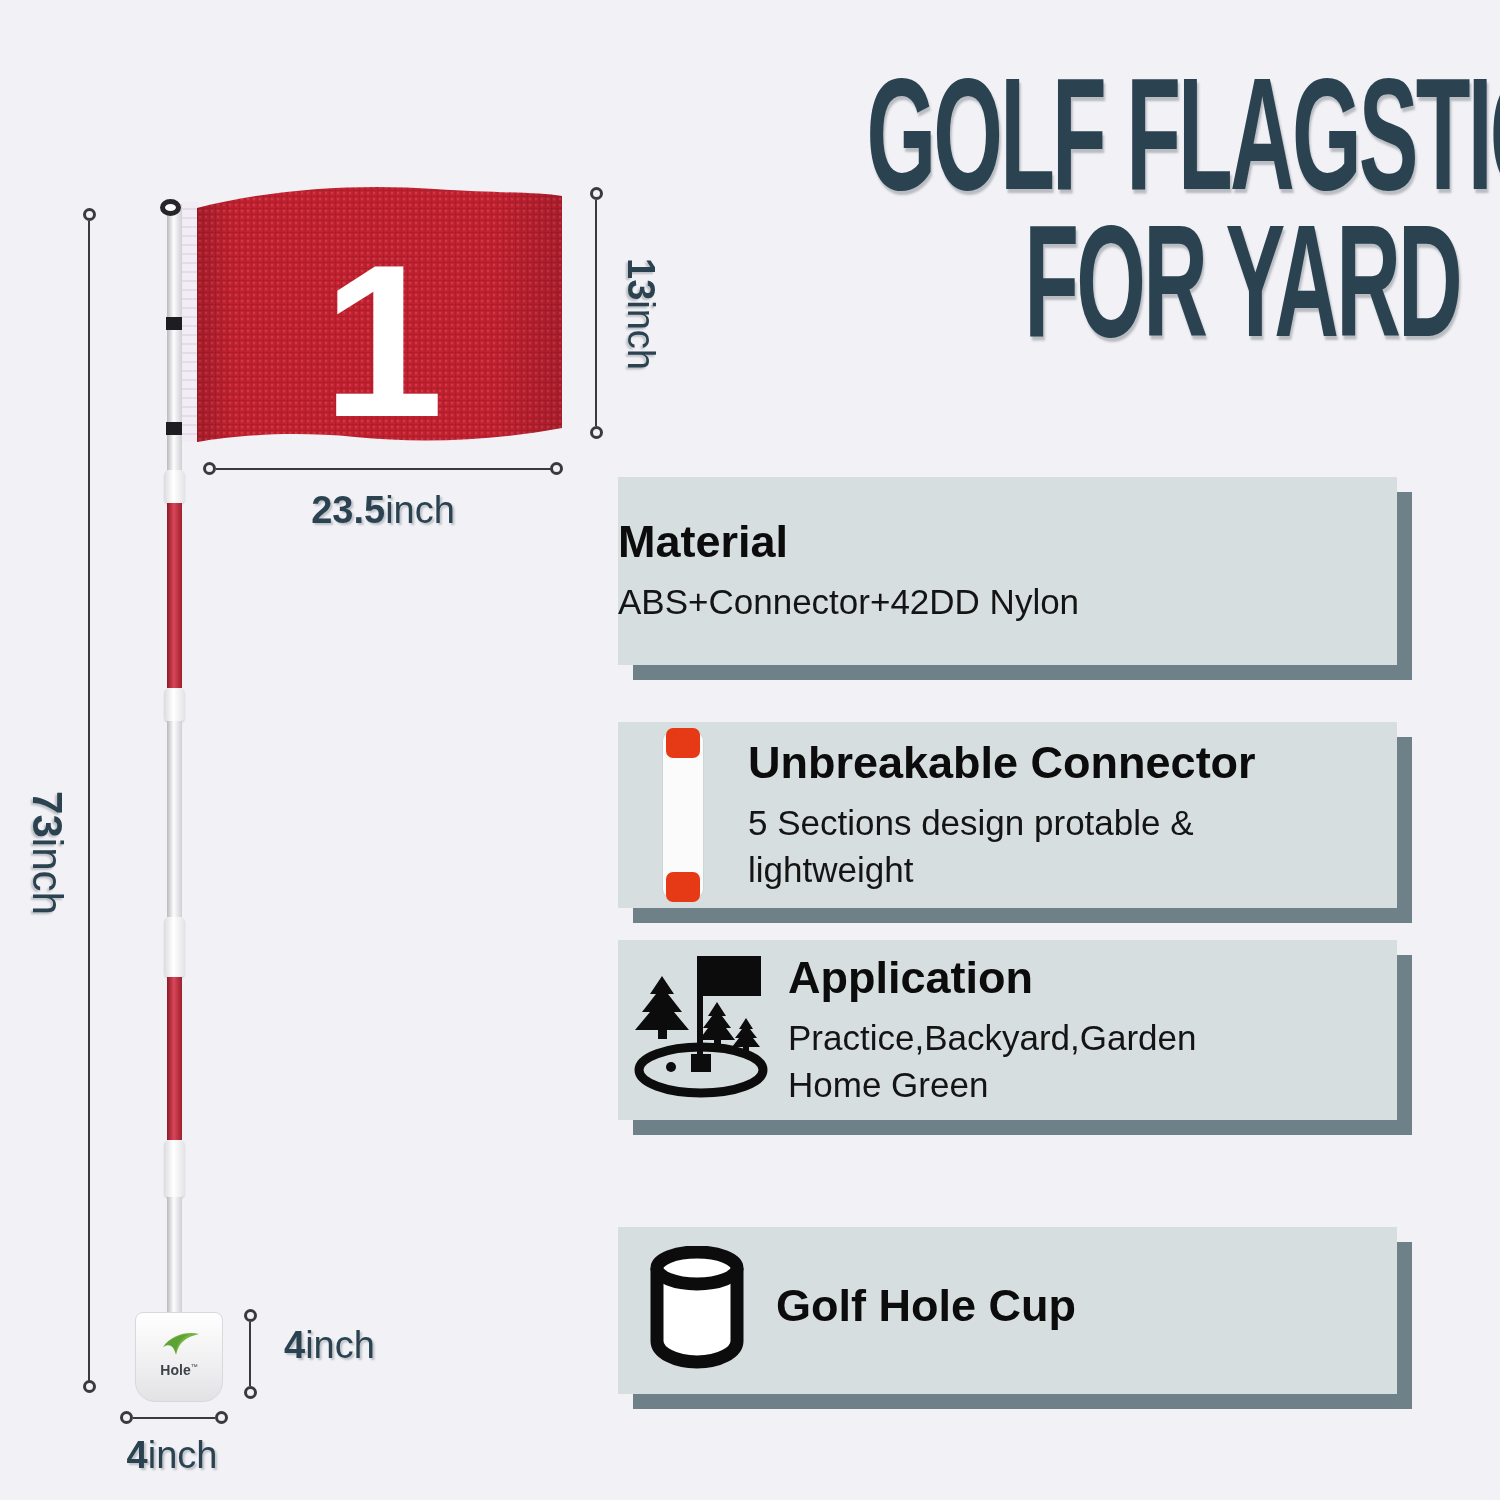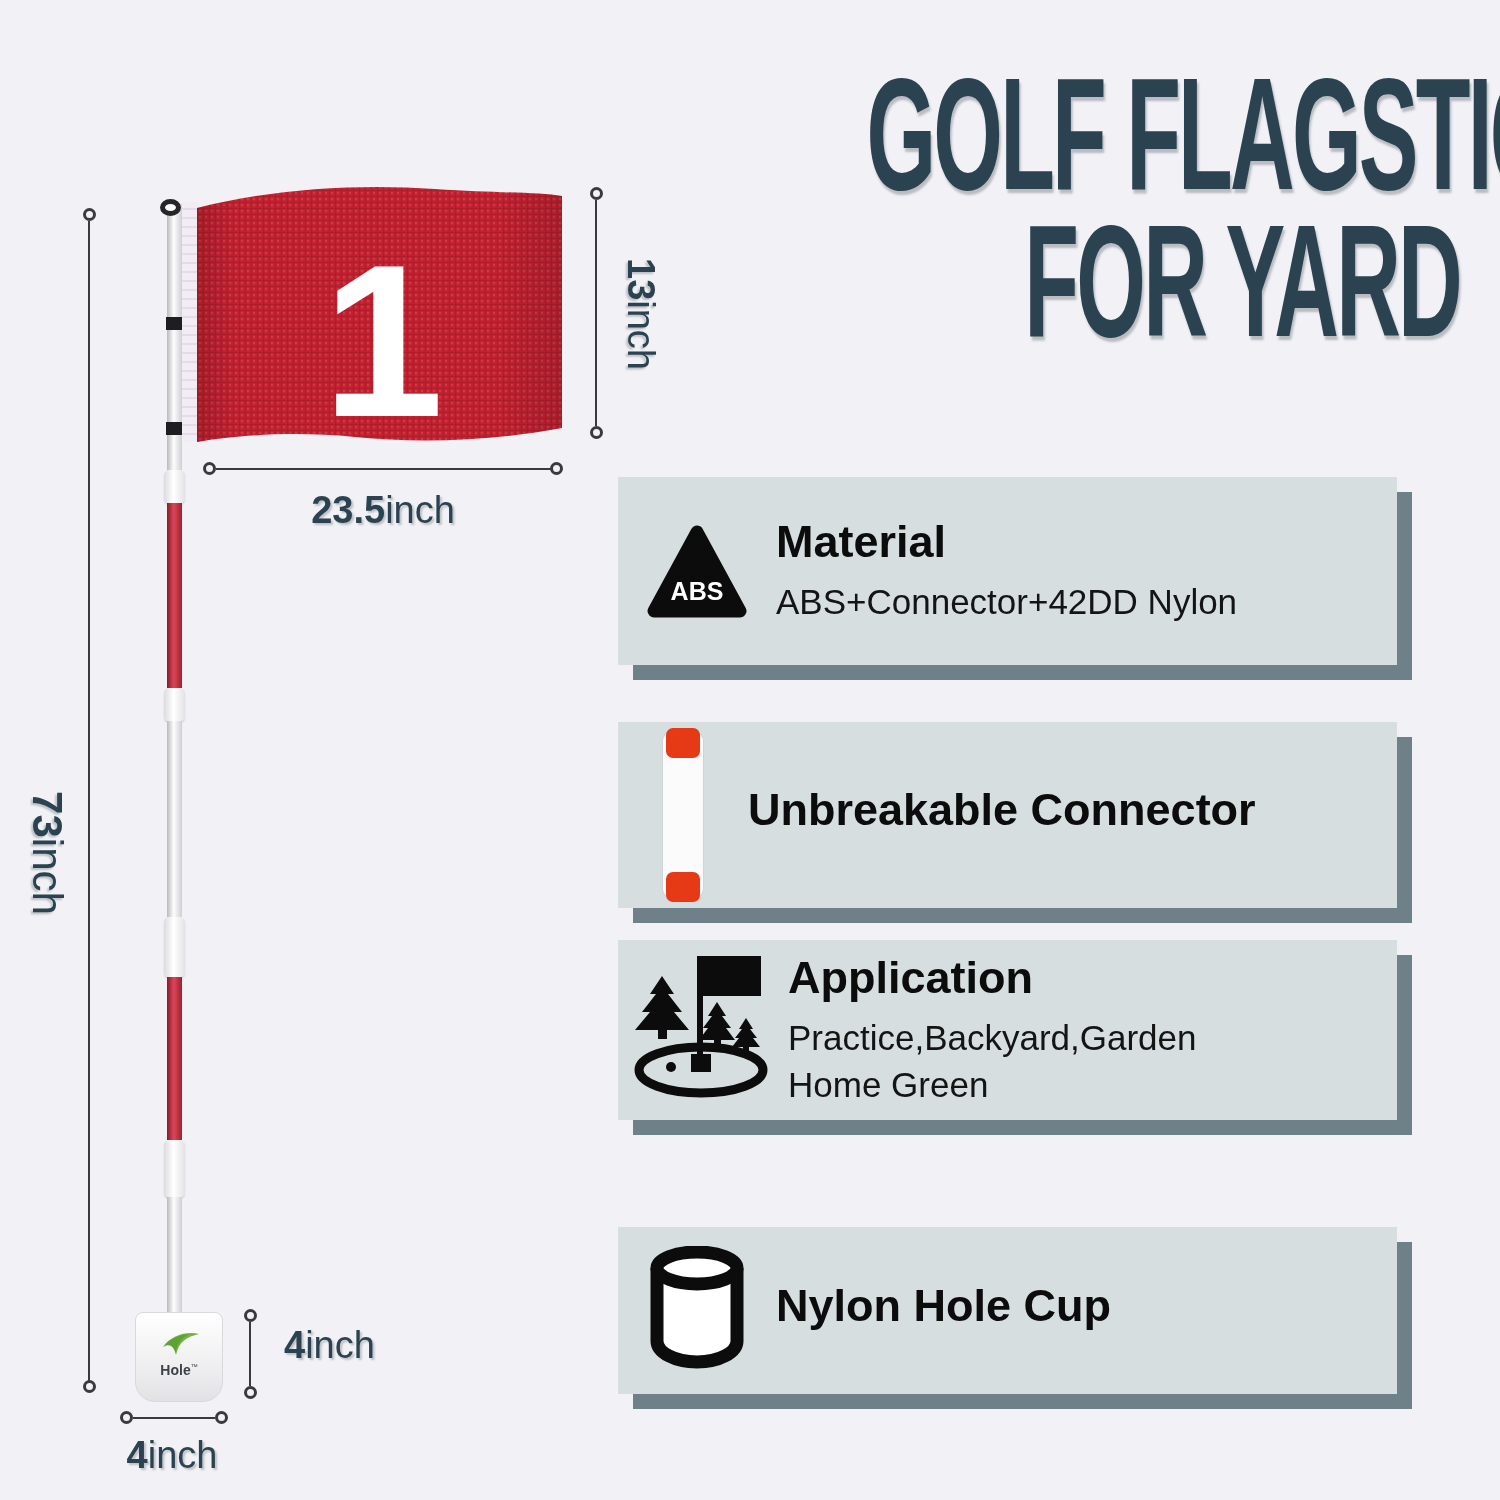--- a/index.html
+++ b/index.html
@@ -144,41 +144,37 @@
   </div>
 
   <div class="dline" style="left:133px;top:1417px;width:82px;height:2px;"></div>
   <div class="dot" style="left:120px;top:1411px;"></div>
   <div class="dot" style="left:215px;top:1411px;"></div>
   <div class="dim" style="left:112px;top:1434px;width:120px;text-align:center;">
     <b>4</b><span class="unit">inch</span>
   </div>
 
   <div class="card" style="top:477px;height:188px;">
-    <div class="icon-col">
-      <svg width="100" height="95" viewBox="0 0 100 95">
-        <polygon points="50,8 93,87 7,87" fill="#0c0c0c" stroke="#0c0c0c" stroke-width="13" stroke-linejoin="round"></polygon>
-        <text x="50" y="76" text-anchor="middle" font-family="Liberation Sans, sans-serif" font-size="25" font-weight="bold" fill="#ffffff">ABS</text>
-      </svg>
-    </div>
     <div class="txt-col">
       <h2>Material</h2>
       <p>ABS+Connector+42DD Nylon</p>
     </div>
   </div>
 
   <div class="card" style="top:722px;height:186px;justify-content:center;">
     <div class="icon-col" style="width:130px;flex-basis:130px;">
       <div class="connector-bar">
         <div class="cap top"></div>
         <div class="cap bottom"></div>
       </div>
     </div>
     <div class="txt-col">
       <h2>Unbreakable Connector</h2>
+      <p>5 Sections design protable &amp;
+lightweight</p>
     </div>
   </div>
 
   <div class="card" style="top:940px;height:180px;">
     <div class="icon-col" style="width:170px;flex-basis:170px;">
       <svg width="148" height="152" viewBox="0 0 148 152">
 
         <rect x="68" y="2" width="6" height="108" fill="#0c0c0c"></rect>
         <rect x="74" y="2" width="58" height="40" fill="#0c0c0c"></rect>
 
@@ -206,17 +202,17 @@
   </div>
 
   <div class="card" style="top:1227px;height:167px;">
     <div class="icon-col">
       <svg width="96" height="130" viewBox="0 0 96 130">
         <path d="M8,22 L8,95 A40,21 0 0 0 88,95 L88,22" fill="#ffffff" stroke="#0c0c0c" stroke-width="13"></path>
         <ellipse cx="48" cy="22" rx="40" ry="16" fill="#ffffff" stroke="#0c0c0c" stroke-width="13"></ellipse>
       </svg>
     </div>
     <div class="txt-col">
-      <h2>Nylon Hole Cup</h2>
+      <h2>Golf Hole Cup</h2>
     </div>
   </div>
 
 </div>
 
 </body></html>

